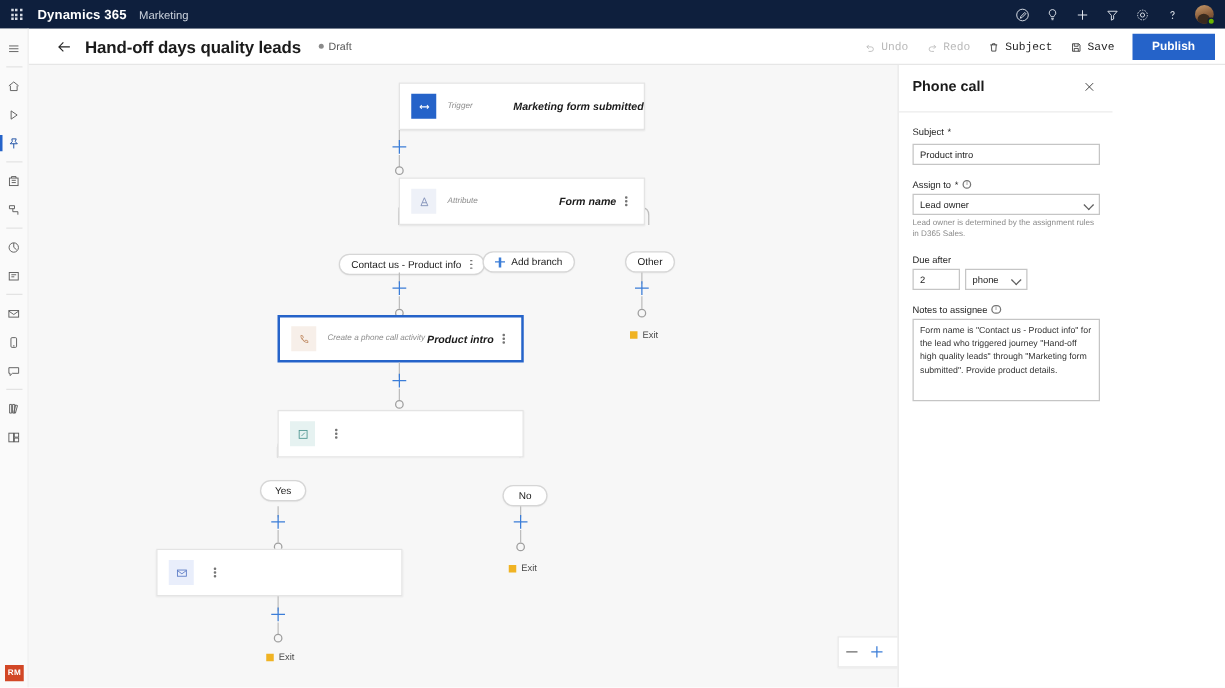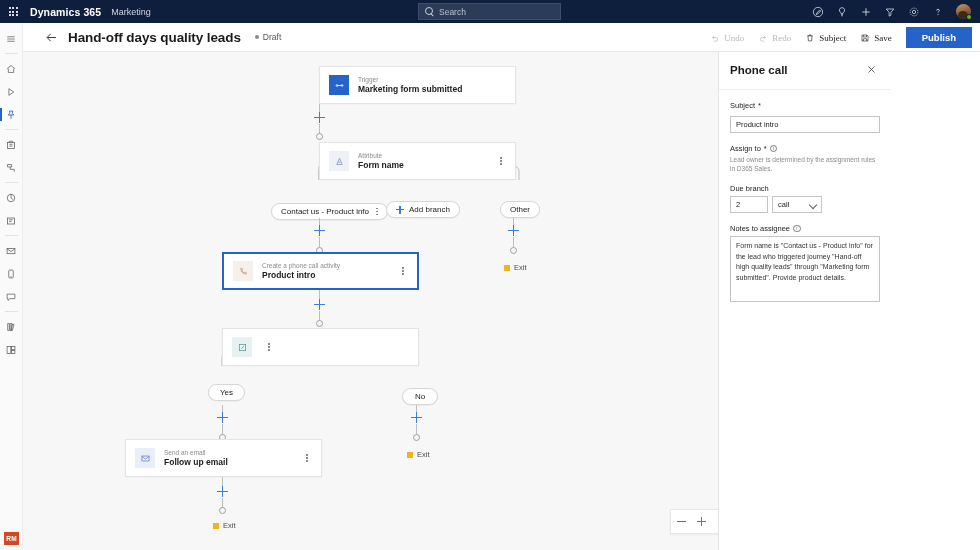--- a/index.html
+++ b/index.html
@@ -58,21 +58,21 @@
     position: absolute; top: 23px; left: 0; width: 980px; height: 29px;
     background: #ffffff; border-bottom: 1px solid #e6e6e6; display: flex; align-items: center;
   }
   .back-btn { width: 26px; height: 29px; display: flex; align-items: center; justify-content: center; margin-left: 38px; cursor: pointer; color: #242424;}
   .page-title { font-size: 13.5px; font-weight: bold; color: #1b1b1b; margin-left: 4px; letter-spacing: -.1px;}
   .draft-pill { display: flex; align-items: center; margin-left: 14px; font-size: 8.5px; color: #555; }
   .draft-dot { width: 4px; height: 4px; border-radius: 50%; background: #8a8a8a; margin-right: 4px; }
   .cmd-right { position: absolute; right: 8px; top: 0; height: 29px; display: flex; align-items: center; gap: 2px; }
   .cmd-btn {
     display: flex; align-items: center; gap: 4px; padding: 3px 6px; font-size: 9px;
-    color: #242424; cursor: pointer; background: none; border: none; font-family: Liberation Serif, serif; justify-content: flex-end;
+    color: #242424; cursor: pointer; background: none; border: none; font-family: Liberation Mono, monospace; justify-content: flex-end;
   }
   .cmd-btn.disabled { color: #b9b9b9; cursor: default; }
   .cmd-btn svg { display: block; }
   .publish-btn {
     background: #2563c9; color: #fff; font-size: 9.5px; padding: 5px 16px;
     border: none; margin-left: 6px; cursor: pointer; font-family: inherit; font-weight: 600;
   }
 
   
   .rail {
@@ -102,21 +102,21 @@
   }
   .node-card {
     position: absolute; background: #ffffff; border: 1px solid #e4e4e4;
     display: flex; align-items: center; box-shadow: 0 .6px 1.4px rgba(0,0,0,.08);
   }
   .node-card.selected { border: 2px solid #2563c9; box-shadow: none; }
   .node-ico {
     width: 20px; height: 20px; flex: none; margin-left: 9px; margin-right: 9px;
     display: flex; align-items: center; justify-content: center;
   }
-  .node-txt { display: flex; flex-direction: column; justify-content: space-between; flex: 1; min-width: 0;}
+  .node-txt { display: flex; flex-direction: row; justify-content: space-between; flex: 1; min-width: 0; font-style: italic;}
   .node-sub { font-size: 6.5px; color: #8c8c8c; line-height: 9px; }
   .node-title { font-size: 8.5px; font-weight: bold; color: #1b1b1b; line-height: 11px; }
   .kebab {
     width: 16px; height: 100%; display: flex; flex-direction: column; align-items: center;
     justify-content: center; gap: 1.5px; margin-right: 6px; cursor: pointer;
   }
   .kebab i { width: 1.6px; height: 1.6px; border-radius: 50%; background: #757575; display: block; }
 
   .conn { position: absolute; background: #bdbdbd; }
   .vline { width: 1px; }
@@ -232,24 +232,20 @@
           <i></i>
           <i></i>
           <i></i>
           <i></i>
           <i></i>
         </div>
     </div>
     <div class="brand">Dynamics 365</div>
     <div class="appname">Marketing</div>
 
-    <div class="searchbox">
-      <span class="mag"></span>
-      <span>Search</span>
-    </div>
 
     <div class="topnav-right">
       <div class="tn-icon">
         <svg width="12" height="12" viewBox="0 0 16 16">
             <circle cx="8" cy="8" r="6.2" fill="none" stroke="#dfe4ec" stroke-width="1"></circle>
             <path d="M10.4 5.3L6.2 9.6l-.6 1.8 1.8-.6 4.2-4.2z" fill="none" stroke="#dfe4ec" stroke-width="1"></path>
           </svg>
       </div>
       <div class="tn-icon">
         <svg width="12" height="12" viewBox="0 0 16 16">
@@ -556,24 +552,20 @@
 
     <div class="node-card" style="left:102px; top:387px; width:197px; height:38px;">
       <span class="node-ico">
         <span style="width:20px;height:20px;background:#e9eefb;display:flex;align-items:center;justify-content:center;">
           <svg width="11" height="11" viewBox="0 0 16 16">
               <rect x="2.8" y="4.4" width="10.4" height="7.2" fill="none" stroke="#5878c4" stroke-width="1"></rect>
               <path d="M2.8 5L8 8.8 13.2 5" fill="none" stroke="#5878c4" stroke-width="1"></path>
             </svg>
         </span>
       </span>
-      <span class="node-txt">
-        <span class="node-sub">Send an email</span>
-        <span class="node-title">Follow up email</span>
-      </span>
       <span class="kebab">
           <i></i>
           <i></i>
           <i></i>
         </span>
     </div>
 
     <div class="conn vline" style="left:199px; top:425px; height:12px;"></div>
     <div class="plus-node" style="left:194px; top:434px;"></div>
     <div class="conn vline" style="left:199px; top:446px; height:10px;"></div>
@@ -611,29 +603,33 @@
       <span>Subject</span>
       <span class="req">*</span>
     </div>
     <input class="txt-input" value="Product intro" style="">
 
     <div class="fld-label">
       <span>Assign to</span>
       <span class="req">*</span>
       <span class="info-i">i</span>
     </div>
+    <div class="sel-wrap">
+      <div class="sel-input">Lead owner</div>
+      <span class="chev"></span>
+    </div>
     <div class="helper">Lead owner is determined by the assignment rules in D365 Sales.</div>
 
     <div class="fld-label">
-      <span>Due branch</span>
+      <span>Due after</span>
     </div>
     <div class="due-row">
       <input class="due-num" value="2" style="">
       <div class="due-unit-wrap">
-        <div class="due-unit">call</div>
+        <div class="due-unit">phone</div>
         <span class="chev"></span>
       </div>
     </div>
 
     <div class="fld-label">
       <span>Notes to assignee</span>
       <span class="info-i">i</span>
     </div>
     <textarea class="notes-area" style="">Form name is "Contact us - Product info" for the lead who triggered journey "Hand-off high quality leads" through "Marketing form submitted". Provide product details.</textarea>
   </div>

